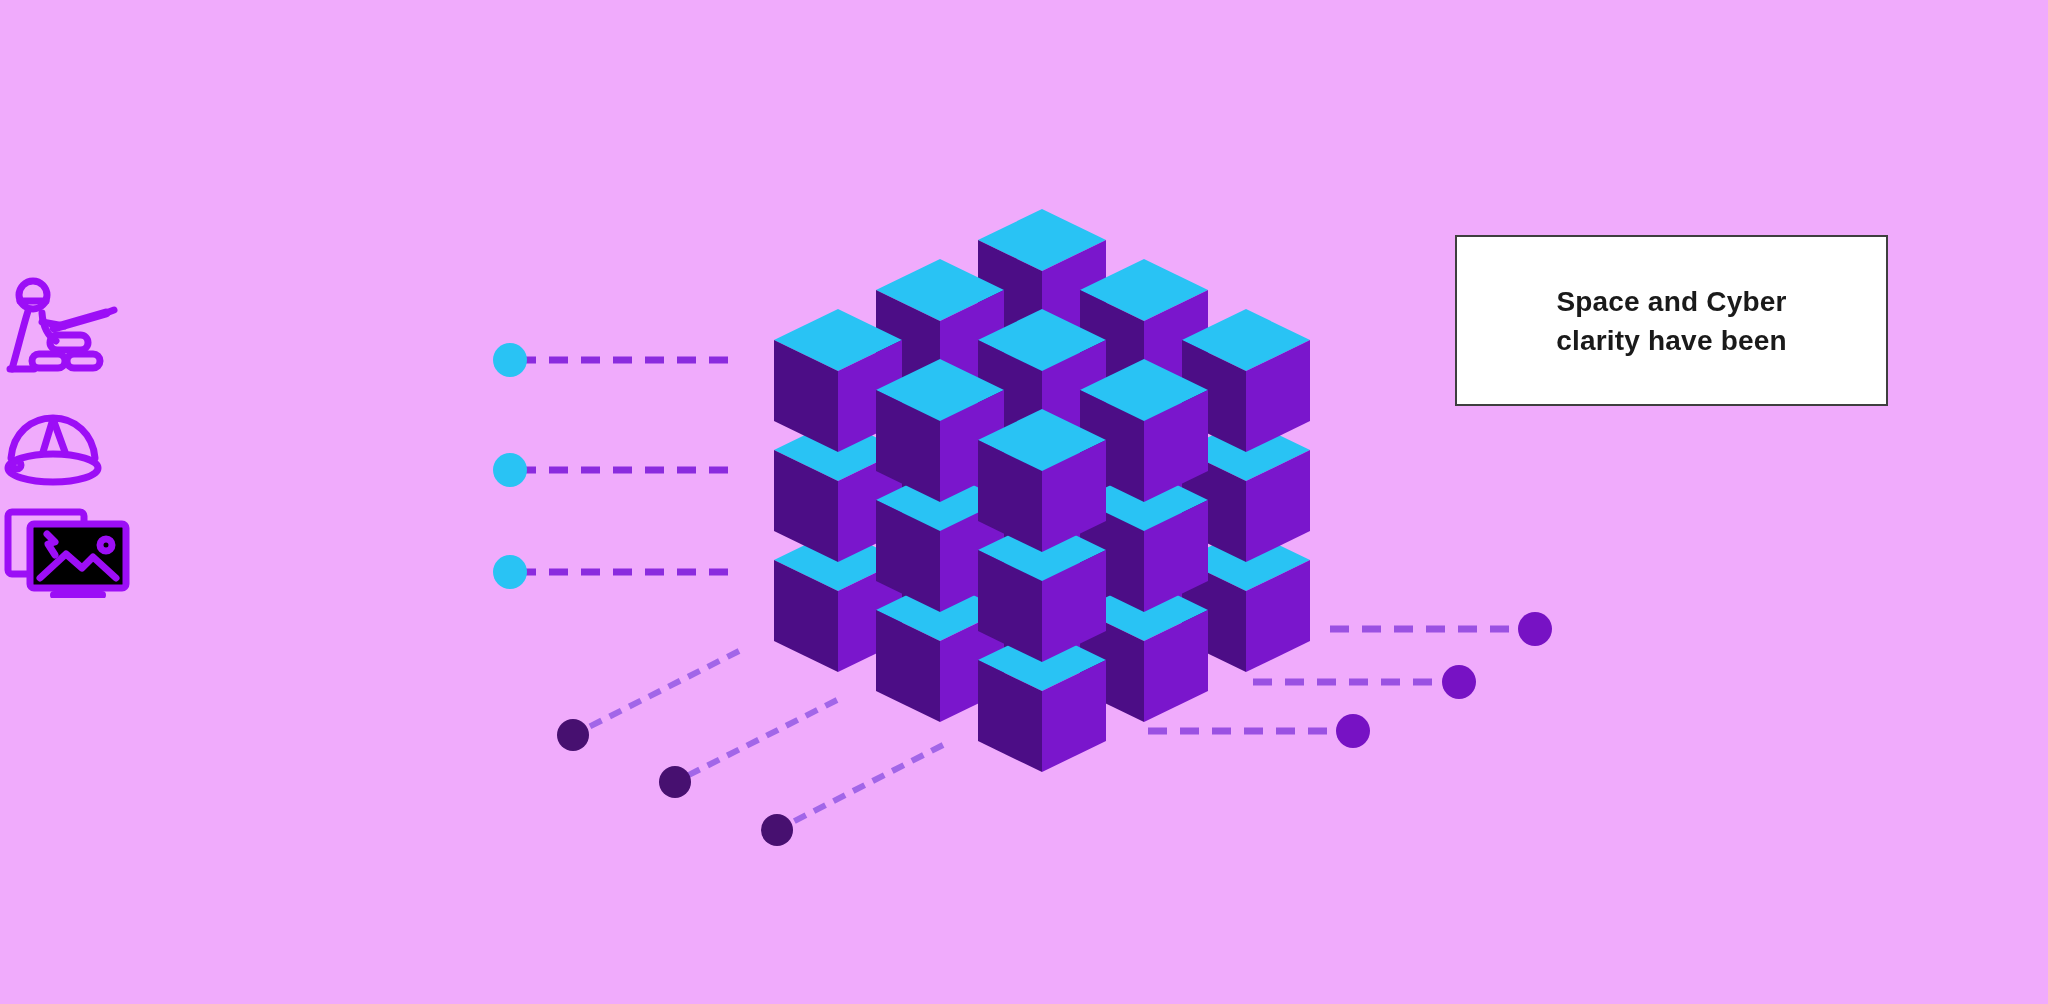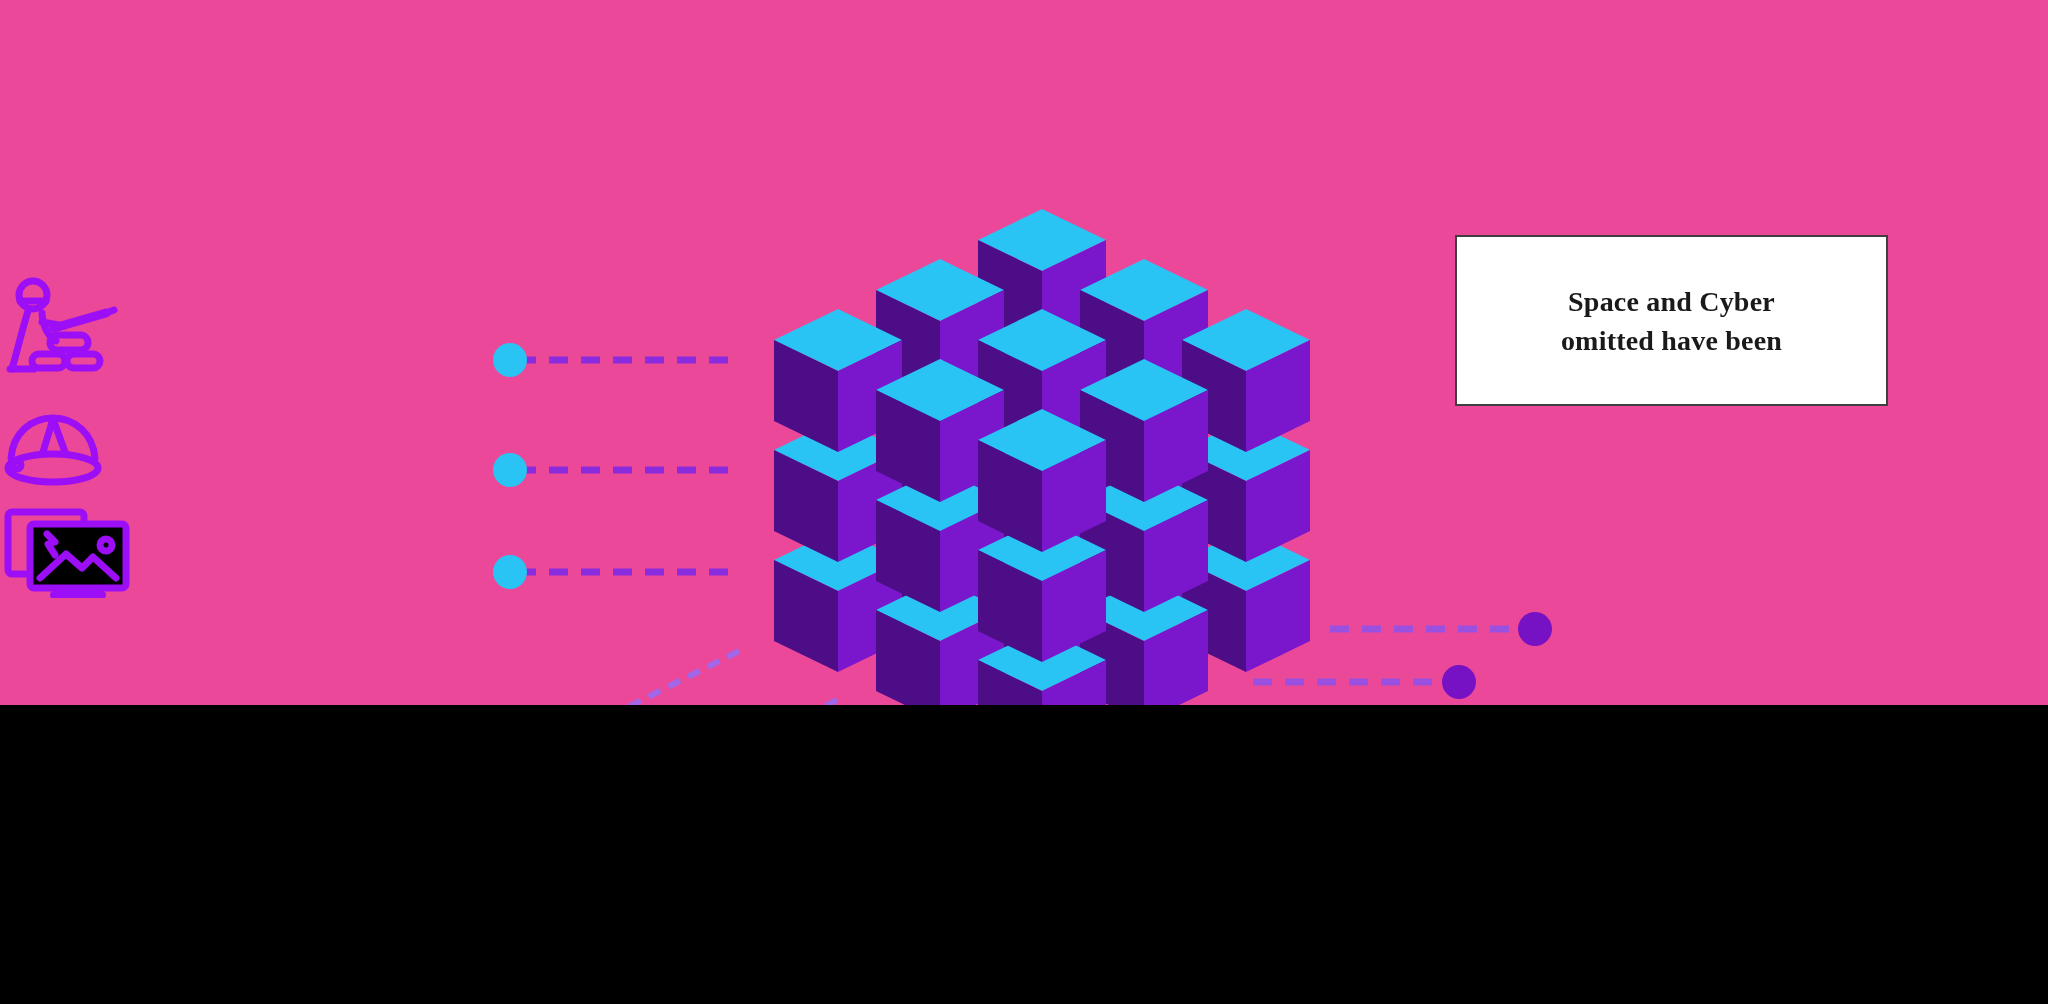--- a/index.html
+++ b/index.html
@@ -1,21 +1,21 @@
 <!DOCTYPE html>
 <html><head>
 <meta charset="utf-8">
 <style>
   html,body{margin:0;padding:0;background:#000;}
   .stage{
     position:relative;
-    width:2048px;height:705px;
-    background:#ec4899;
+    width:2048px;height:1004px;
+    background:#f0abfc;
     overflow:hidden;
-    font-family:Liberation Serif, serif;
+    font-family:Liberation Sans, sans-serif;
   }
   .scene{position:absolute;left:0;top:0;}
   .icon{position:absolute;}
   .icon-soldier{left:2px;top:274px;width:122px;height:106px;}
   .icon-helmet{left:2px;top:408px;width:102px;height:84px;}
   .icon-monitor{left:2px;top:500px;width:132px;height:98px;}
   .note{
     position:absolute;
     left:1455px;top:235px;
     width:433px;height:171px;
@@ -184,16 +184,16 @@
       <rect x="28" y="24" width="96" height="64" rx="4" fill="#000000"></rect>
       <path d="M45,34 L53,42 L46,44 L53,55"></path>
       <circle cx="104" cy="45" r="6"></circle>
       <path d="M38,78 L64,54 L80,68 L91,57 L114,78"></path>
       <path d="M52,95 L100,95" stroke-width="8"></path>
     </g>
   </svg>
 
   <div class="note">
     <span class="note-line">Space and Cyber</span>
-    <span class="note-line">omitted have been</span>
+    <span class="note-line">clarity have been</span>
   </div>
 
 </div>
 
 </body></html>

